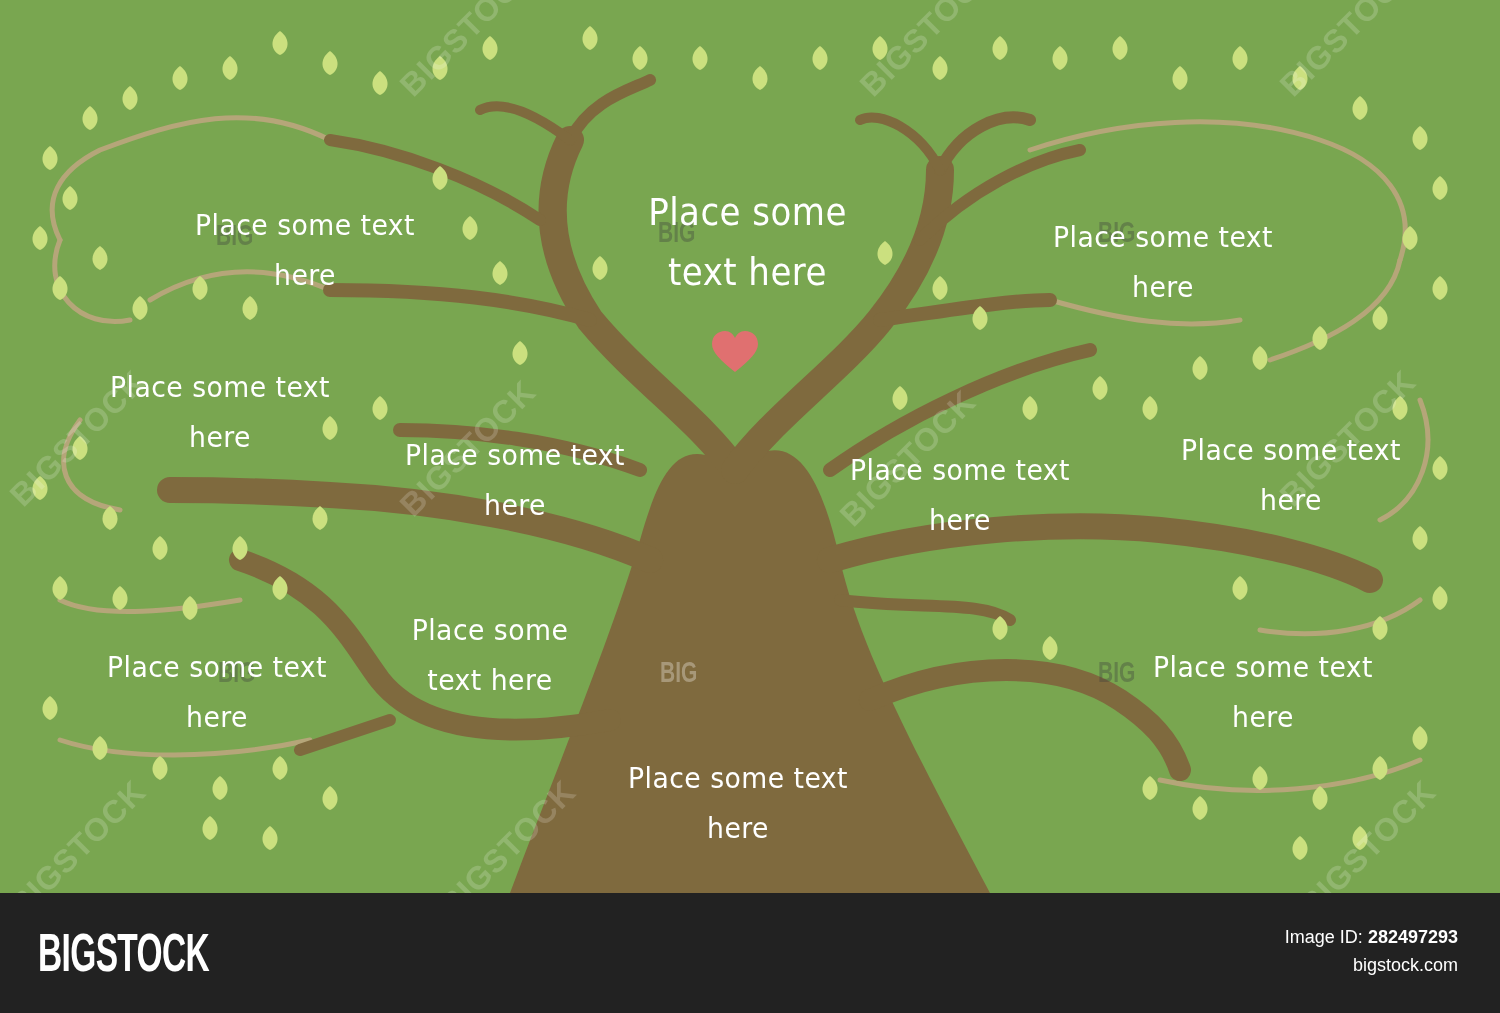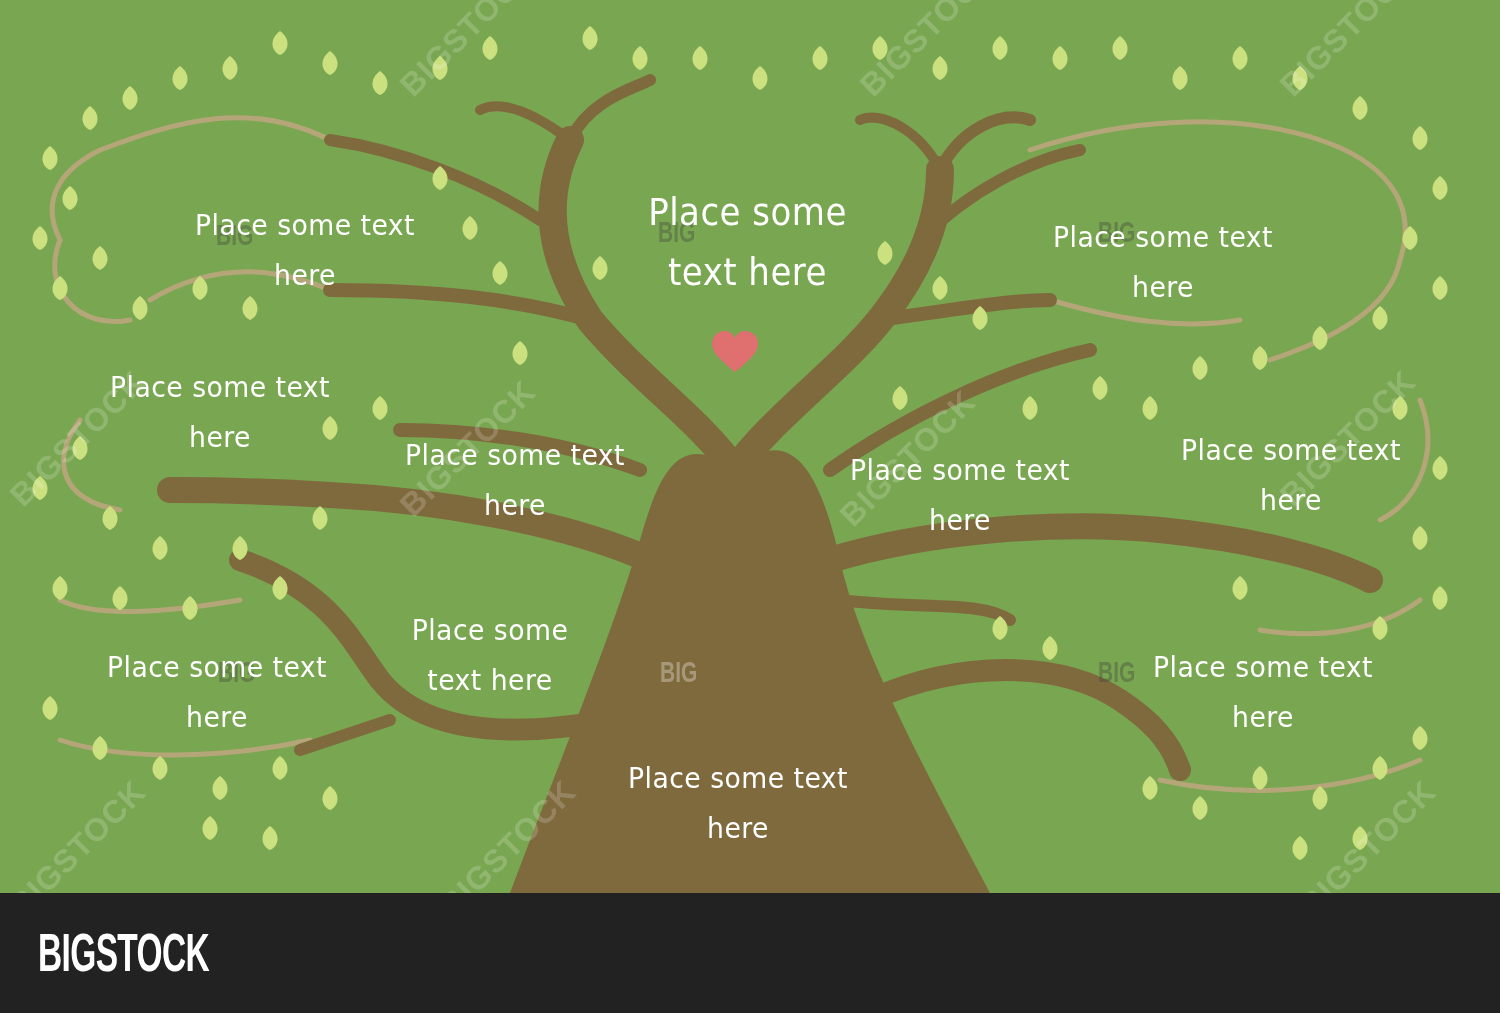--- a/index.html
+++ b/index.html
@@ -213,13 +213,17 @@
       <div>here</div>
     </div>
   <div class="label" style="left:593px;top:753px;width:290px;">
       <div>Place some text</div>
       <div>here</div>
     </div>
 </div>
 
 <div class="footer">
   <div class="brand">BIGSTOCK</div>
+  <div class="meta">
+    <div><span>Image ID:</span> <b>282497293</b></div>
+    <div>bigstock.com</div>
+  </div>
 </div>
 
 </body></html>

